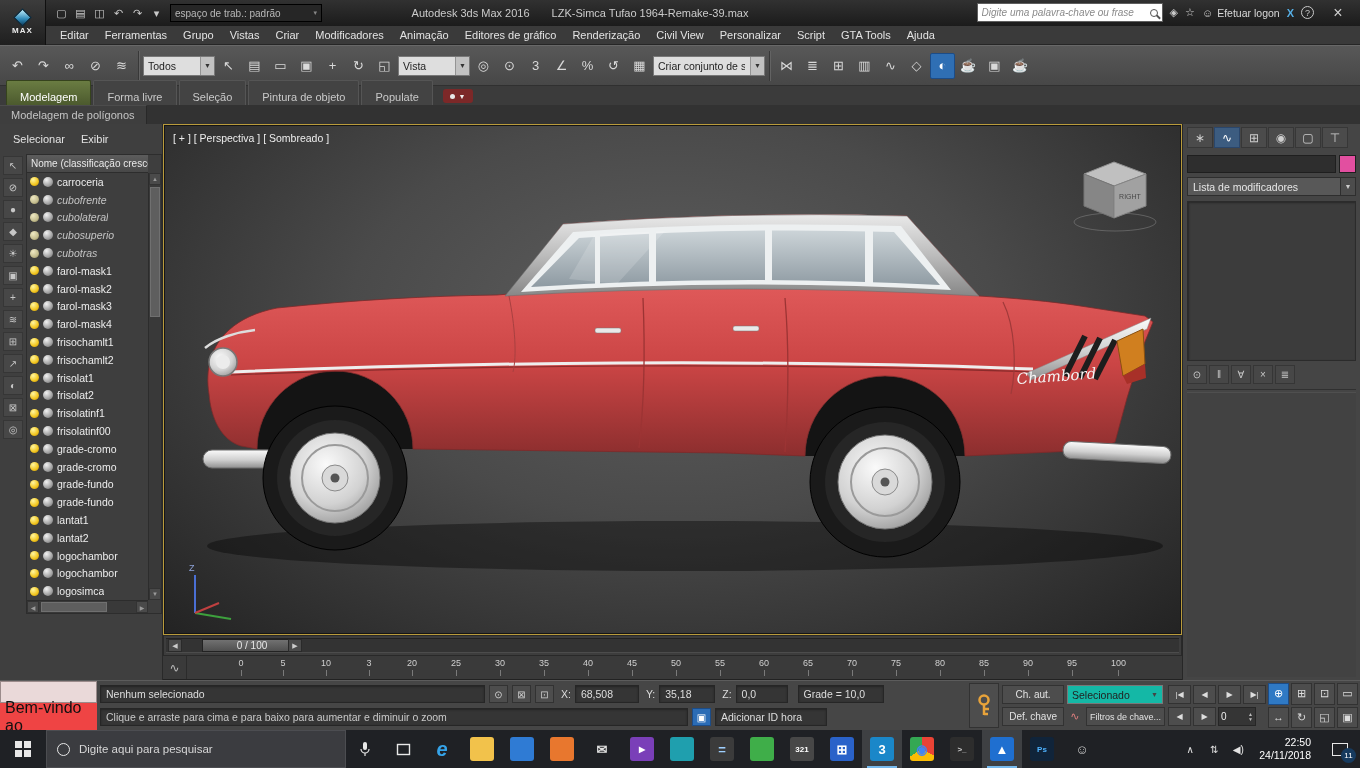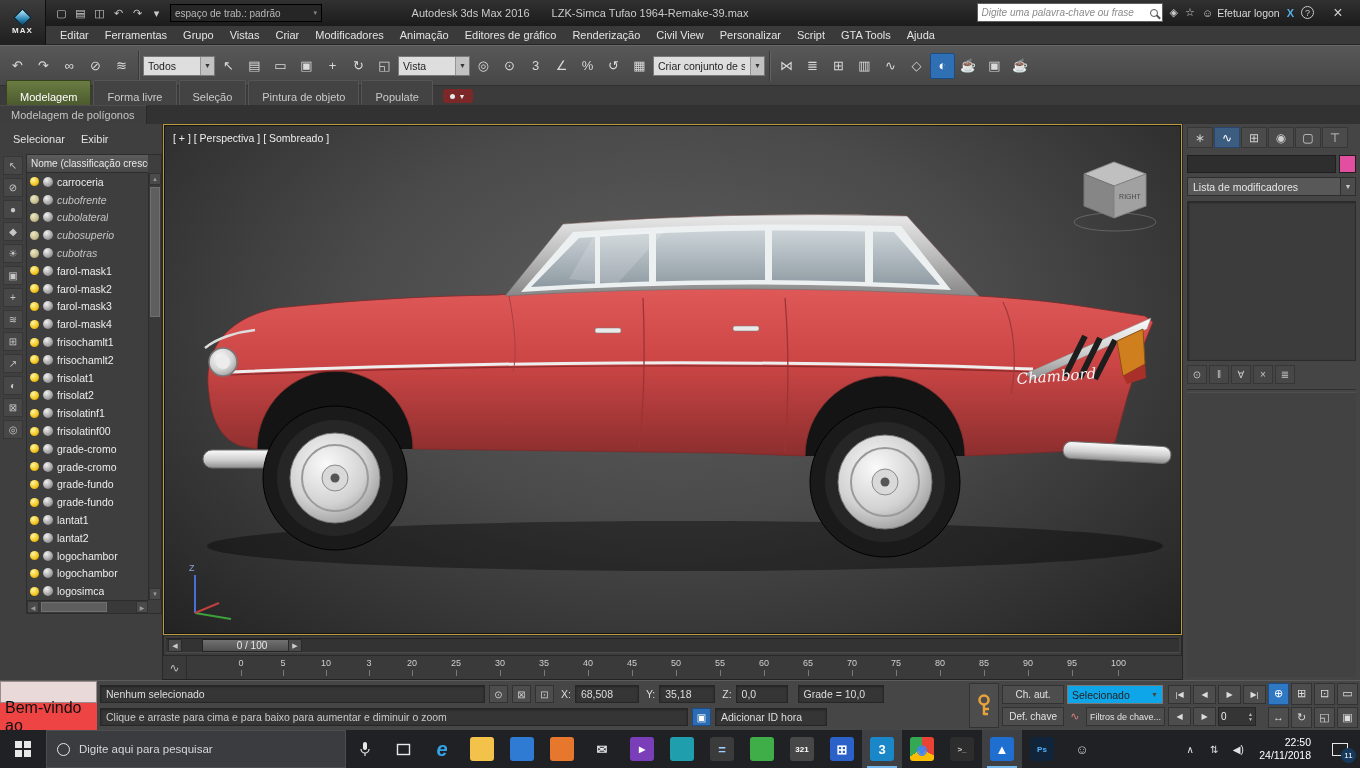--- a/index.html
+++ b/index.html
@@ -161,21 +161,21 @@
   display:flex;align-items:center;padding:0 5px;font-size:10.5px;color:#dedede;white-space:nowrap;overflow:hidden}
 .sico{width:19px;height:18px;background:#4d4d4d;border:1px solid #323232;color:#ccc;font-size:10px;
   display:flex;align-items:center;justify-content:center;flex:none}
 .sico.blue{background:#2b6cb5;border-color:#1c4c87;color:#fff}
 .slab{font-size:10.5px;color:#ddd;margin-left:3px}
 .anim{position:absolute;right:94px;top:2px;height:45px;display:flex;gap:3px}
 .keybig{width:30px;background:#4d4d4d;border:1px solid #323232;display:flex;align-items:center;justify-content:center}
 .acol{display:flex;flex-direction:column;justify-content:center;gap:3px}
 .abtn{height:19px;background:#4d4d4d;border:1px solid #323232;color:#e2e2e2;font-size:10px;
   display:flex;align-items:center;justify-content:center;padding:0 6px;white-space:nowrap}
-.seldrop{height:19px;background:#0ea5e9;color:#222;border:1px solid #787878;font-size:10.5px;
+.seldrop{height:19px;background:#14b8a6;color:#222;border:1px solid #787878;font-size:10.5px;
   display:flex;align-items:center;justify-content:space-between;padding:0 4px;width:96px}
 .seldrop .dc{font-size:7px;color:#444}
 .fk{display:flex;gap:3px;align-items:center}
 .wave{color:#d87c7c;font-size:11px;width:16px;text-align:center}
 .prow{display:flex;gap:2px}
 .pbtn{width:23px;height:19px;background:#4d4d4d;border:1px solid #323232;color:#ddd;font-size:8px;
   display:flex;align-items:center;justify-content:center;white-space:nowrap}
 .spin{width:38px;height:19px;background:#353535;border:1px solid #262626;color:#eee;font-size:10px;
   display:flex;align-items:center;justify-content:space-between;padding:0 2px}
 .spin .arr{display:flex;flex-direction:column;font-size:5px;color:#bbb;line-height:1}

